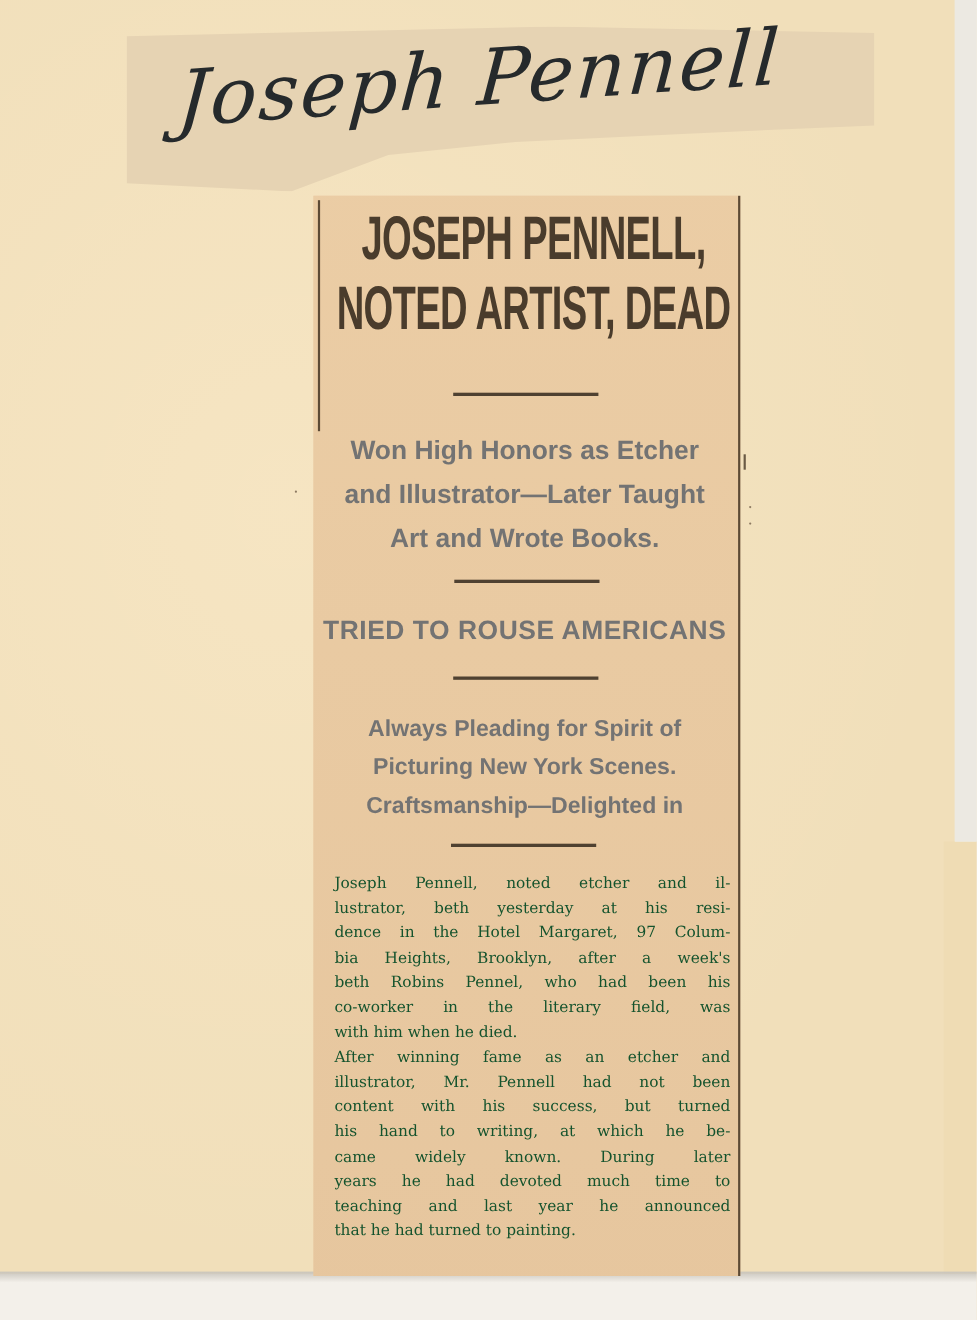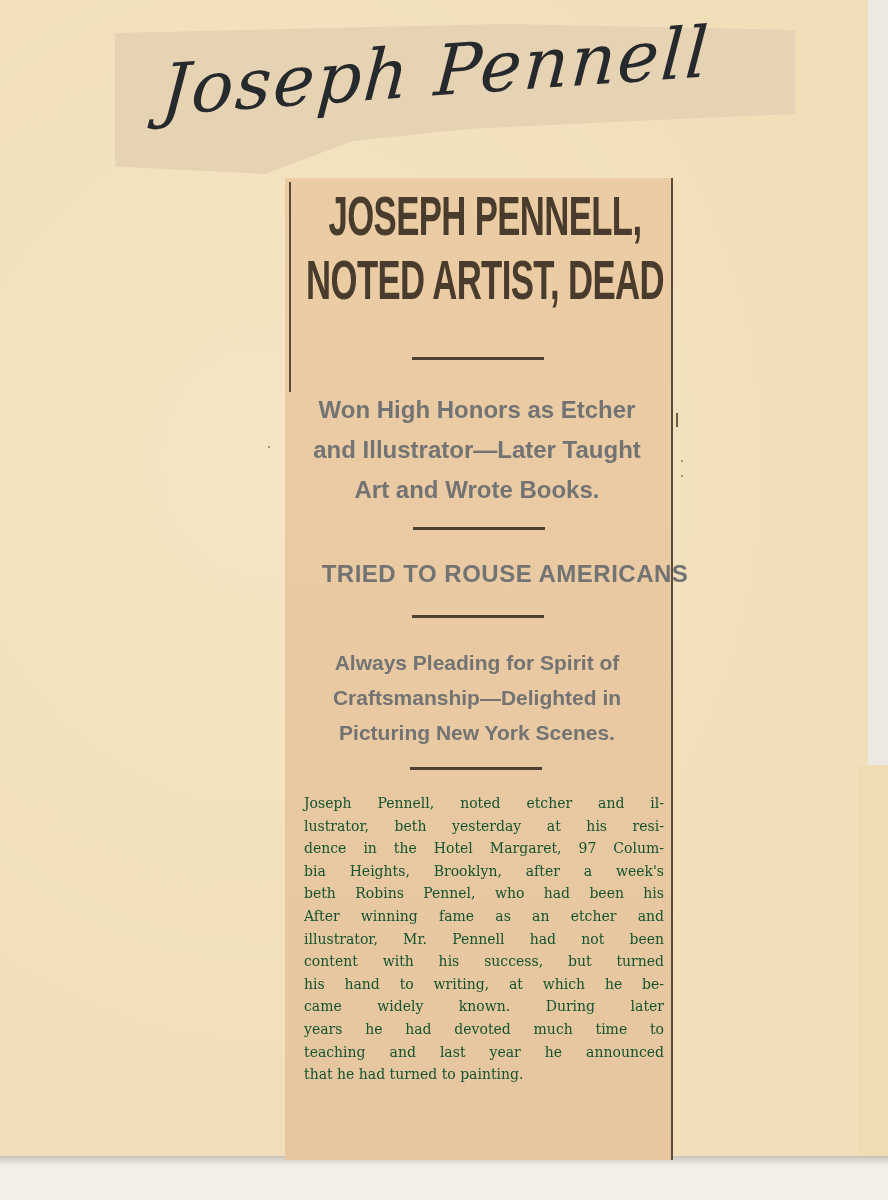--- a/index.html
+++ b/index.html
@@ -57,21 +57,21 @@
     .headline .line { display: block; white-space: nowrap; width: 600px; margin-left: -115px; }
     .rule {
       position: absolute; height: 3px; background: #4f4131; width: 132px;
     }
     .deck {
       position: absolute; width: 380px; left: 287px;
       font-family: "Liberation Sans", sans-serif; font-weight: bold;
       color: #737373; text-align: center;
     }
     .deck1 { top: 390px; font-size: 24px; line-height: 40px; }
-    .deck2 { top: 558px; font-size: 24px; line-height: 32px; letter-spacing: 0.5px; margin-left: 28px; }
+    .deck2 { top: 558px; font-size: 24px; line-height: 32px; letter-spacing: 0.5px; }
     .deck3 { top: 645px; font-size: 21px; line-height: 35px; }
     .deck .l { display: block; white-space: nowrap; }
     .body-text {
       position: absolute; left: 290px; top: 792px; width: 374px;
       font-family: "DejaVu Serif", serif; font-size: 14px; line-height: 22.6px;
       color: #14532d; text-align: justify;
     }
     .body-text p { margin: 0; text-indent: 14px; }
     .body-text .ln { display: block; text-align: justify; text-align-last: justify; white-space: nowrap; }
     .body-text .ln.last { text-align-last: left; }
@@ -109,33 +109,35 @@
 <div class="rule" style="left:413px; top:527px;"></div>
 
 <div class="deck deck2">
   <span class="l">TRIED TO ROUSE AMERICANS</span>
 </div>
 
 <div class="rule" style="left:412px; top:615px;"></div>
 
 <div class="deck deck3">
   <span class="l">Always Pleading for Spirit of</span>
+  <span class="l">Picturing New York Scenes.</span>
   <span class="l">Craftsmanship—Delighted in</span>
-  <span class="l">Picturing New York Scenes.</span>
 </div>
 
 <div class="rule" style="left:410px; top:767px;"></div>
 
 <div class="body-text">
   <p>
     <span class="ln" style="text-indent:14px;">Joseph Pennell, noted etcher and il-</span>
     <span class="ln">lustrator, beth yesterday at his resi-</span>
     <span class="ln">dence in the Hotel Margaret, 97 Colum-</span>
     <span class="ln">bia Heights, Brooklyn, after a week's</span>
     <span class="ln">beth Robins Pennel, who had been his</span>
+    <span class="ln">co-worker in the literary field, was</span>
+    <span class="ln last">with him when he died.</span>
   </p>
   <p>
     <span class="ln" style="text-indent:14px;">After winning fame as an etcher and</span>
     <span class="ln">illustrator, Mr. Pennell had not been</span>
     <span class="ln">content with his success, but turned</span>
     <span class="ln">his hand to writing, at which he be-</span>
     <span class="ln">came widely known. During later</span>
     <span class="ln">years he had devoted much time to</span>
     <span class="ln">teaching and last year he announced</span>
     <span class="ln last">that he had turned to painting.</span>

